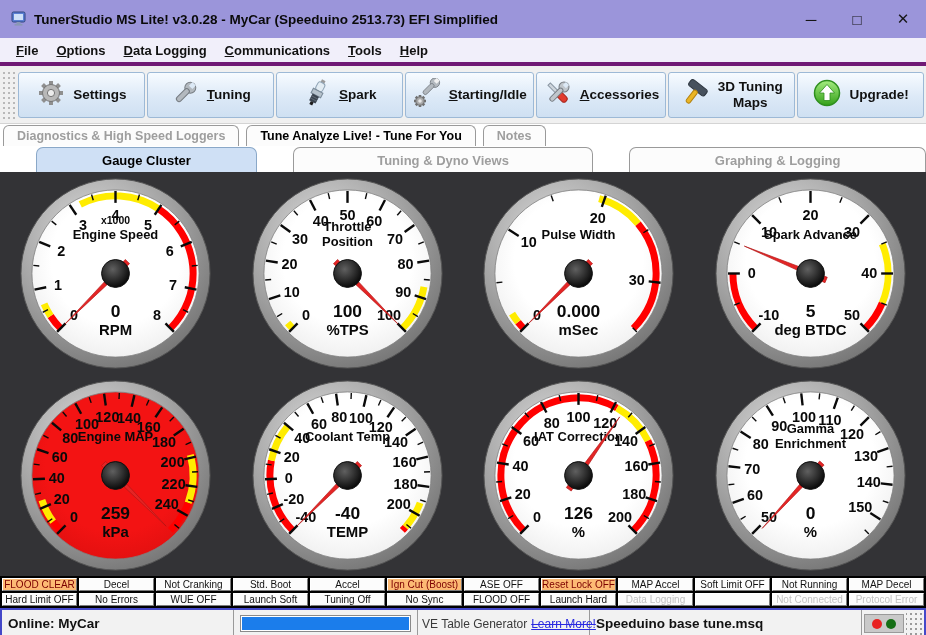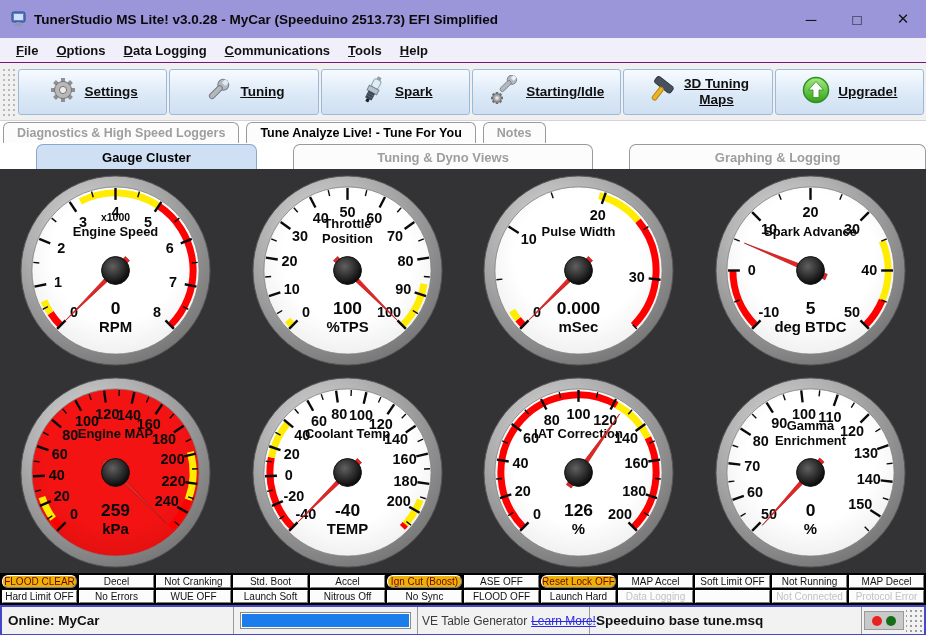--- a/index.html
+++ b/index.html
@@ -7,29 +7,29 @@
           display:flex;flex-direction:column;}
   
   .titlebar{height:38px;background:#9b95da;display:flex;align-items:center;flex:0 0 auto;}
   .app-icon{margin:0 6px 0 10px;display:flex;align-items:center;}
   .title-text{font-size:13.5px;font-weight:600;color:#0a0a0a;}
   .win-controls{margin-left:auto;display:flex;height:100%;}
   .win-btn{width:46px;display:flex;align-items:center;justify-content:center;
            font-size:15px;color:#151515;cursor:default;}
   
   .menubar{height:24px;background:#f1effa;display:flex;align-items:center;
-           padding-left:8px;gap:2px;flex:0 0 auto;border-bottom:1px solid #701a75;}
+           padding-left:8px;gap:2px;flex:0 0 auto;border-bottom:4px solid #701a75;}
   .menu-item{font-size:13px;font-weight:700;color:#111;padding:2px 8px;}
   
   .toolbar{height:57px;background:#f0f0f0;display:flex;align-items:center;
            padding:0 2px;flex:0 0 auto;border-bottom:1px solid #d4d4d4;}
   .tb-handle{width:13px;height:48px;margin-right:3px;
      background-image:radial-gradient(circle at 2px 2px,#b9b9b9 1px,transparent 1.4px);
      background-size:5px 5px;}
-  .tb-buttons{display:flex;gap:2px;flex:1;text-decoration:underline;}
+  .tb-buttons{display:flex;gap:2px;flex:1;}
   .tb-btn{flex:1;height:46px;display:flex;align-items:center;justify-content:center;gap:7px;
      background:linear-gradient(#f7fbff,#dcE9f7 55%,#cfe0f2);
      border:1px solid #9db9d6;border-radius:3px;font-size:13.5px;font-weight:700;color:#111;}
   .tb-btn .lbl{text-align:center;line-height:1.15;}
   
   .tabrow1{height:22px;background:#fff;display:flex;align-items:flex-end;padding-left:3px;gap:7px;flex:0 0 auto;}
   .tab1{height:20px;display:flex;align-items:center;padding:0 13px;background:#fcfcfc;
         border:1px solid #9a9a9a;border-bottom:none;border-radius:6px 6px 0 0;
         font-size:12.5px;font-weight:700;color:#9e9e9e;}
   .tab1.active{color:#000;}
@@ -42,21 +42,21 @@
   .gauge-panel{height:404px;background:#333336;display:grid;flex:0 0 auto;
      grid-template-columns:repeat(4,1fr);grid-template-rows:repeat(2,1fr);
      justify-items:center;align-items:center;}
   
   .indicators{height:32px;background:#000;display:grid;flex:0 0 auto;box-sizing:border-box;
      grid-template-columns:repeat(12,1fr);grid-template-rows:1fr 1fr;gap:2px;padding:2px;}
   .ind{background:#fcfcfc;border-top:1px solid #fff;border-left:1px solid #fff;
        border-right:1px solid #7b7b7b;border-bottom:1px solid #7b7b7b;
        display:flex;align-items:center;justify-content:center;
        font-size:10px;color:#111;white-space:nowrap;overflow:hidden;}
-  .ind.alert{background:#eab308;color:#7c0000;border-radius:6px;}
+  .ind.alert{background:#fdba74;color:#7c0000;}
   .ind.disabled{color:#c2c2c2;}
   
   .statusbar{height:31px;box-sizing:border-box;background:#f2f2f2;border:2px solid #4448c8;
      display:flex;align-items:center;flex:0 0 auto;font-size:13px;color:#111;}
   .sb-seg{height:100%;display:flex;align-items:center;box-sizing:border-box;
      border-right:1px solid #9a9a9a;padding:0 6px;}
   .sb-online{width:232px;font-weight:700;font-size:13.5px;}
   .sb-progress{width:184px;}
   .pbar{width:100%;height:17px;border:1px solid #8a8a8a;background:#fff;padding:1px;box-sizing:border-box;}
   .pfill{height:100%;background:#1b7deb;}
@@ -188,20 +188,36 @@
                 <line x1="2" y1="23" x2="14" y2="23"></line>
                 <line x1="3.7573593128807143" y1="18.757359312880716" x2="12.242640687119286" y2="27.242640687119284"></line>
                 <line x1="8" y1="17" x2="8" y2="29"></line>
                 <line x1="12.242640687119284" y1="18.757359312880716" x2="3.7573593128807152" y2="27.242640687119284"></line>
               </g>
               <circle cx="8" cy="23" r="4.2" fill="#a9a9a9" stroke="#6f6f6f"></circle>
               <circle cx="8" cy="23" r="1.8" fill="#e8e8e8"></circle>
             </svg></span>
           <span class="lbl">
             <div><u>S</u>tarting/Idle</div>
+          </span>
+        </button>
+        <button class="tb-btn">
+          <span><svg width="30" height="30" viewBox="0 0 30 30">
+              <g transform="rotate(-45 15 15)">
+                <rect x="13.3" y="2.5" width="3.4" height="12" fill="#cfd6dd" stroke="#8b97a3"></rect>
+                <rect x="11.9" y="14.5" width="6.2" height="12" rx="2.8" fill="#e23b2e" stroke="#a8261c"></rect>
+              </g>
+              <g transform="rotate(45 15 15)">
+                <circle cx="15" cy="6.5" r="5" fill="#c0c6cc" stroke="#767c82"></circle>
+                <rect x="12.8" y="1.5" width="4.4" height="4.5" fill="#dce9f6"></rect>
+                <rect x="12.7" y="9" width="4.6" height="16.5" rx="2.2" fill="#c0c6cc" stroke="#767c82"></rect>
+              </g>
+            </svg></span>
+          <span class="lbl">
+            <div><u>A</u>ccessories</div>
           </span>
         </button>
         <button class="tb-btn">
           <span><svg width="30" height="30" viewBox="0 0 30 30">
               <g transform="rotate(38 15 13)">
                 <rect x="4.5" y="5.5" width="20" height="7.5" rx="2.5" fill="#47515d" stroke="#2c343d"></rect>
                 <rect x="12.8" y="12.5" width="4.6" height="15" rx="2" fill="#eab525" stroke="#b5820f"></rect>
               </g>
             </svg></span>
           <span class="lbl">
@@ -577,21 +593,21 @@
       <div class="ind ">ASE OFF</div>
       <div class="ind alert">Reset Lock OFF</div>
       <div class="ind ">MAP Accel</div>
       <div class="ind ">Soft Limit OFF</div>
       <div class="ind ">Not Running</div>
       <div class="ind ">MAP Decel</div>
       <div class="ind ">Hard Limit OFF</div>
       <div class="ind ">No Errors</div>
       <div class="ind ">WUE OFF</div>
       <div class="ind ">Launch Soft</div>
-      <div class="ind ">Nitrous Off</div>
+      <div class="ind ">Tuning Off</div>
       <div class="ind ">No Sync</div>
       <div class="ind ">FLOOD OFF</div>
       <div class="ind ">Launch Hard</div>
       <div class="ind disabled">Data Logging</div>
       <div class="ind "></div>
       <div class="ind disabled">Not Connected</div>
       <div class="ind disabled">Protocol Error</div>
     </div>
 
   <div class="statusbar">

